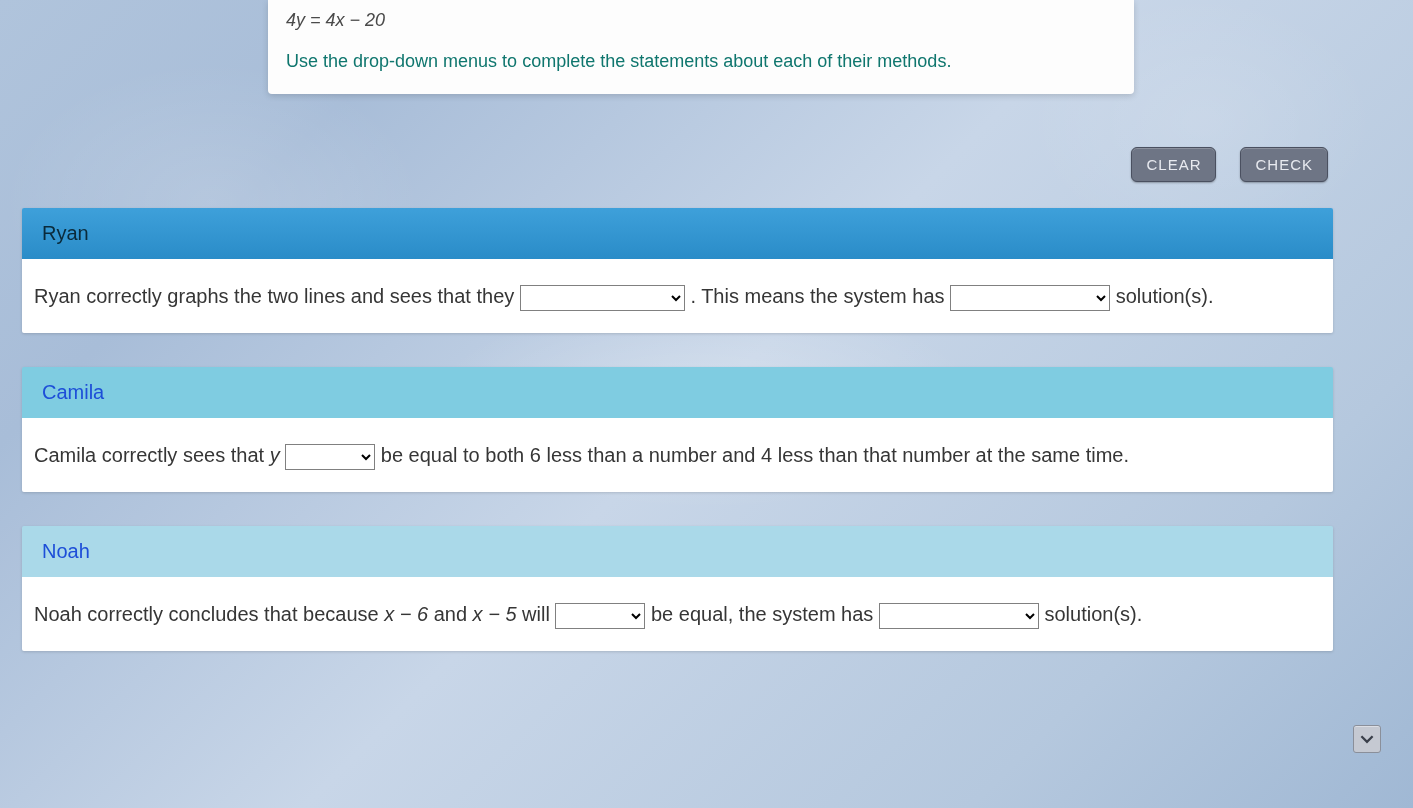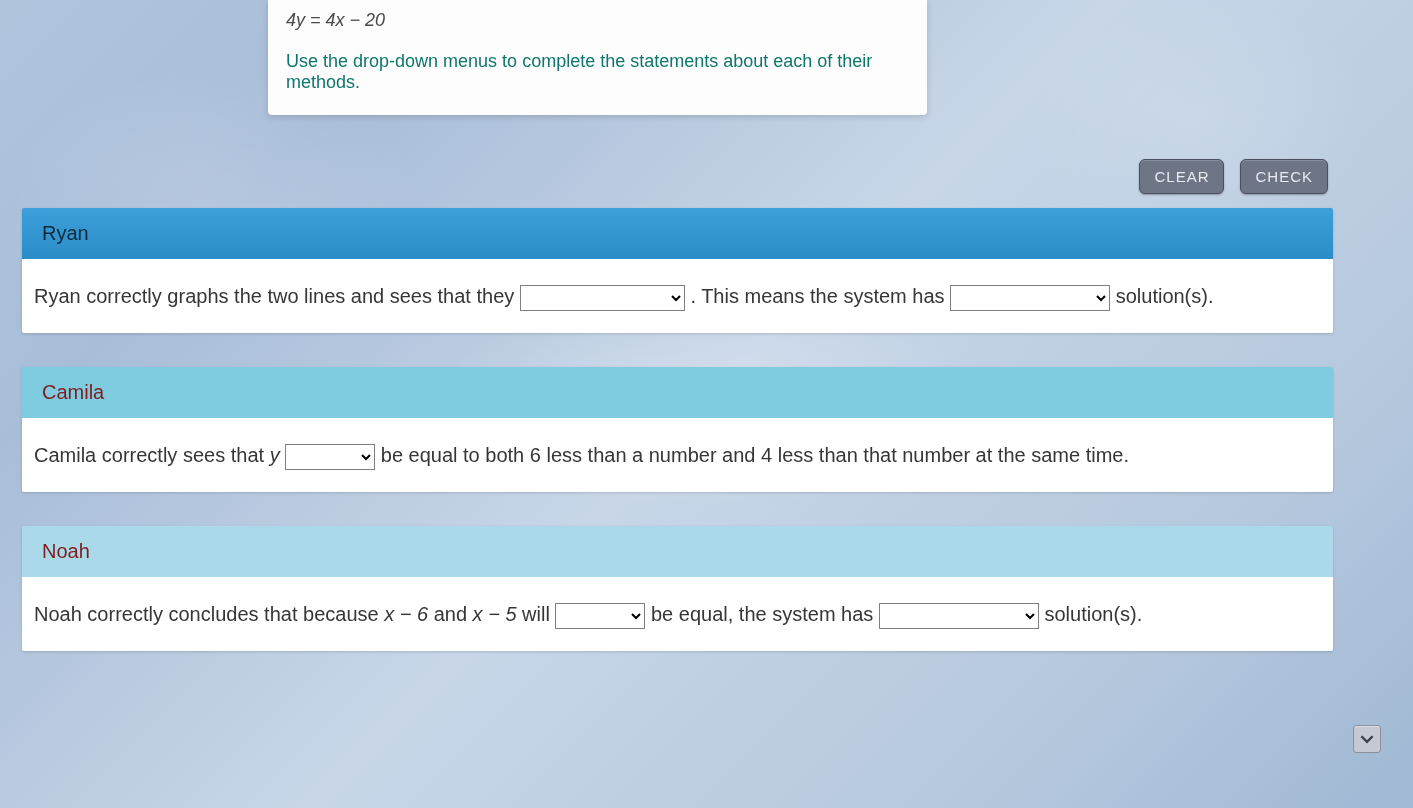--- a/index.html
+++ b/index.html
@@ -17,42 +17,42 @@
     background:
       radial-gradient(ellipse 300px 200px at 15% 25%, rgba(255,255,255,0.15), transparent 70%),
       radial-gradient(ellipse 250px 180px at 85% 15%, rgba(255,255,255,0.12), transparent 70%),
       radial-gradient(ellipse 400px 150px at 50% 50%, rgba(255,255,255,0.25), transparent 70%);
     pointer-events: none;
   }
   .top-panel {
     position: absolute;
     left: 268px;
     top: 0;
-    width: 659px;
+    width: 866px;
     background: #fdfdfd;
     padding: 10px 18px 22px 18px;
     box-shadow: 0 2px 6px rgba(0,0,0,0.15);
     border-radius: 0 0 4px 4px;
   }
   .equation {
     font-style: italic;
     color: #4a4a4a;
     font-size: 18px;
     margin-bottom: 20px;
   }
   .instruction {
     color: #0f766e;
     font-size: 18px;
   }
   .buttons {
     position: absolute;
     right: 85px;
-    top: 159px;
+    top: 147px;
     display: flex;
-    gap: 16px;
+    gap: 24px;
     margin-left: 40px;
   }
   .btn {
     background: #6e7585;
     color: #e8eaf0;
     border: 1px solid #4a5060;
     border-radius: 6px;
     padding: 8px 14px;
     font-size: 15px;
     letter-spacing: 1px;
@@ -67,21 +67,21 @@
   }
   .card {
     margin-bottom: 34px;
     border-radius: 2px;
     box-shadow: 0 1px 3px rgba(0,0,0,0.15);
     overflow: hidden;
   }
   .card-header {
     padding: 14px 20px;
     font-size: 20px;
-    color: #7f1d1d;
+    color: #1d4ed8;
   }
   .card-body {
     background: #ffffff;
     padding: 20px 12px;
     font-size: 20px;
     color: #363636;
     line-height: 1.7;
   }
   .hdr-ryan { background: linear-gradient(180deg, #3ea0da 0%, #2a8cc8 100%); color: #0a2a3a; }
   .hdr-camila { background: #7fcce1; }

